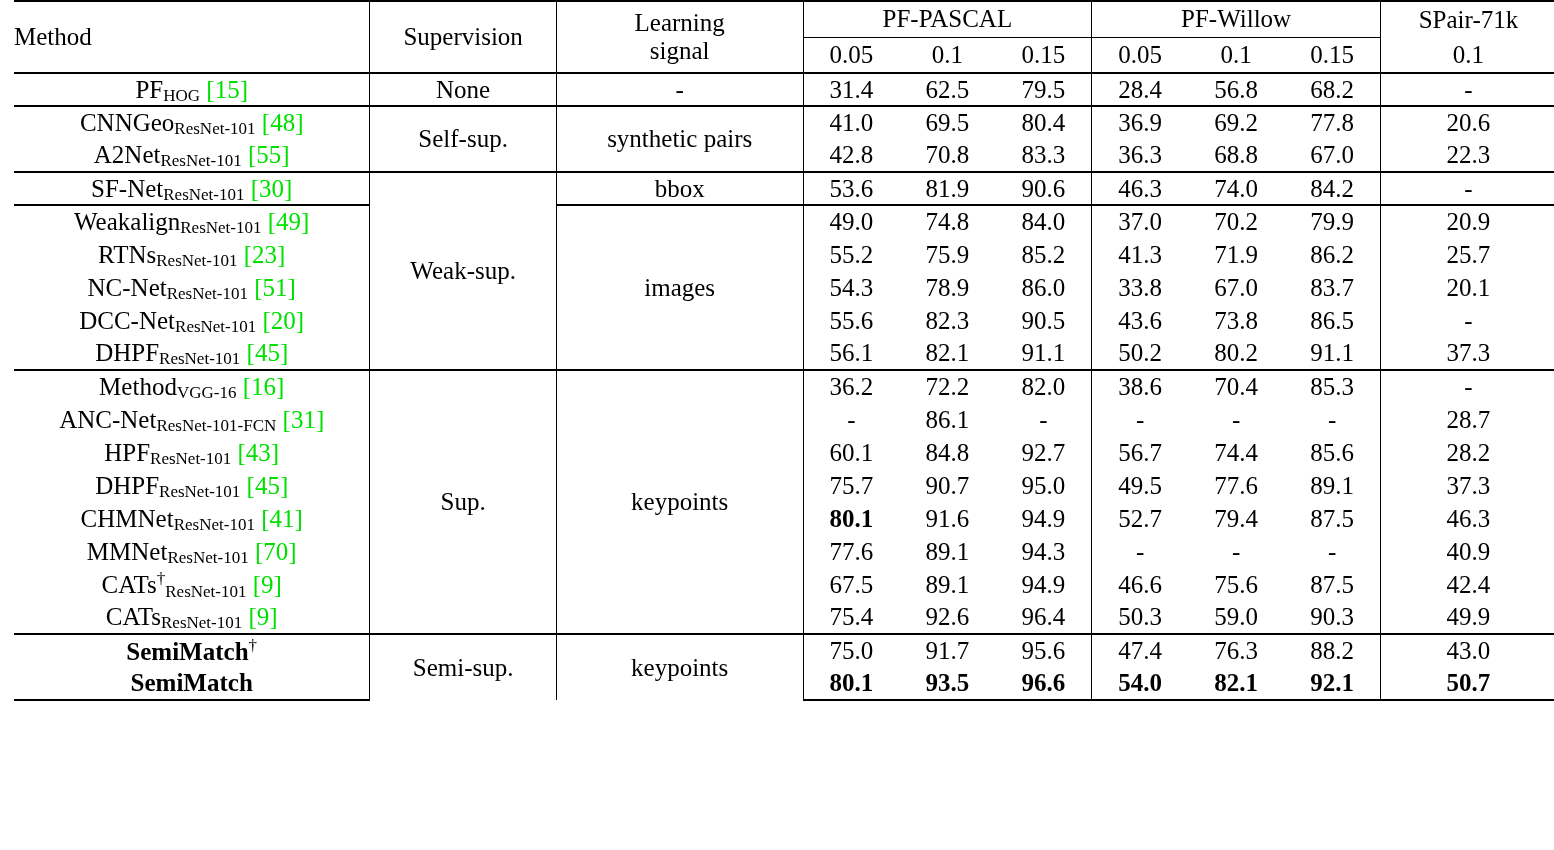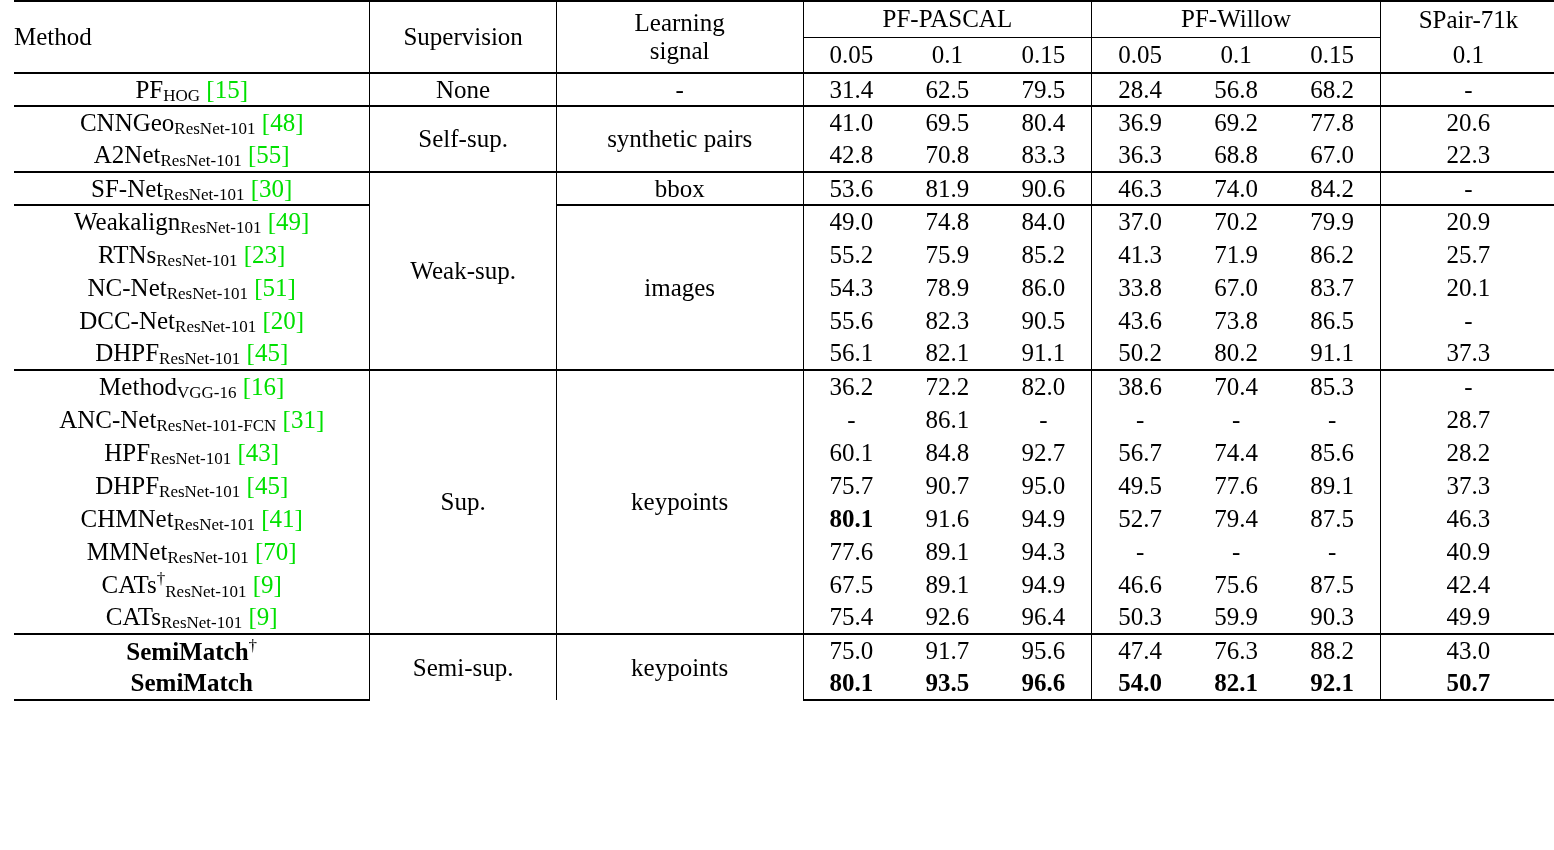--- a/index.html
+++ b/index.html
@@ -260,21 +260,21 @@
           <td class="">75.6</td>
           <td class="">87.5</td>
           <td class="colsep">42.4</td>
         </tr>
         <tr class="rowh">
           <td class="methodcell"><span>CATs</span><span class="sub">ResNet-101</span> <span class="cite">[9]</span></td>
           <td class="colsep">75.4</td>
           <td class=""><span class="ul">92.6</span></td>
           <td class=""><span class="ul">96.4</span></td>
           <td class="colsep">50.3</td>
-          <td class="">59.9</td>
+          <td class="">59.0</td>
           <td class="">90.3</td>
           <td class="colsep"><span class="ul">49.9</span></td>
         </tr>
         <tr class="rowh">
           <td class="methodcell rule-top"><span class="bold">SemiMatch</span><span class="sup">†</span></td>
           <td class="colsep rule-top" rowspan="2">Semi-sup.</td>
           <td class="colsep rule-top" rowspan="2">keypoints</td>
           <td class="colsep rule-top">75.0</td>
           <td class="rule-top">91.7</td>
           <td class="rule-top">95.6</td>

